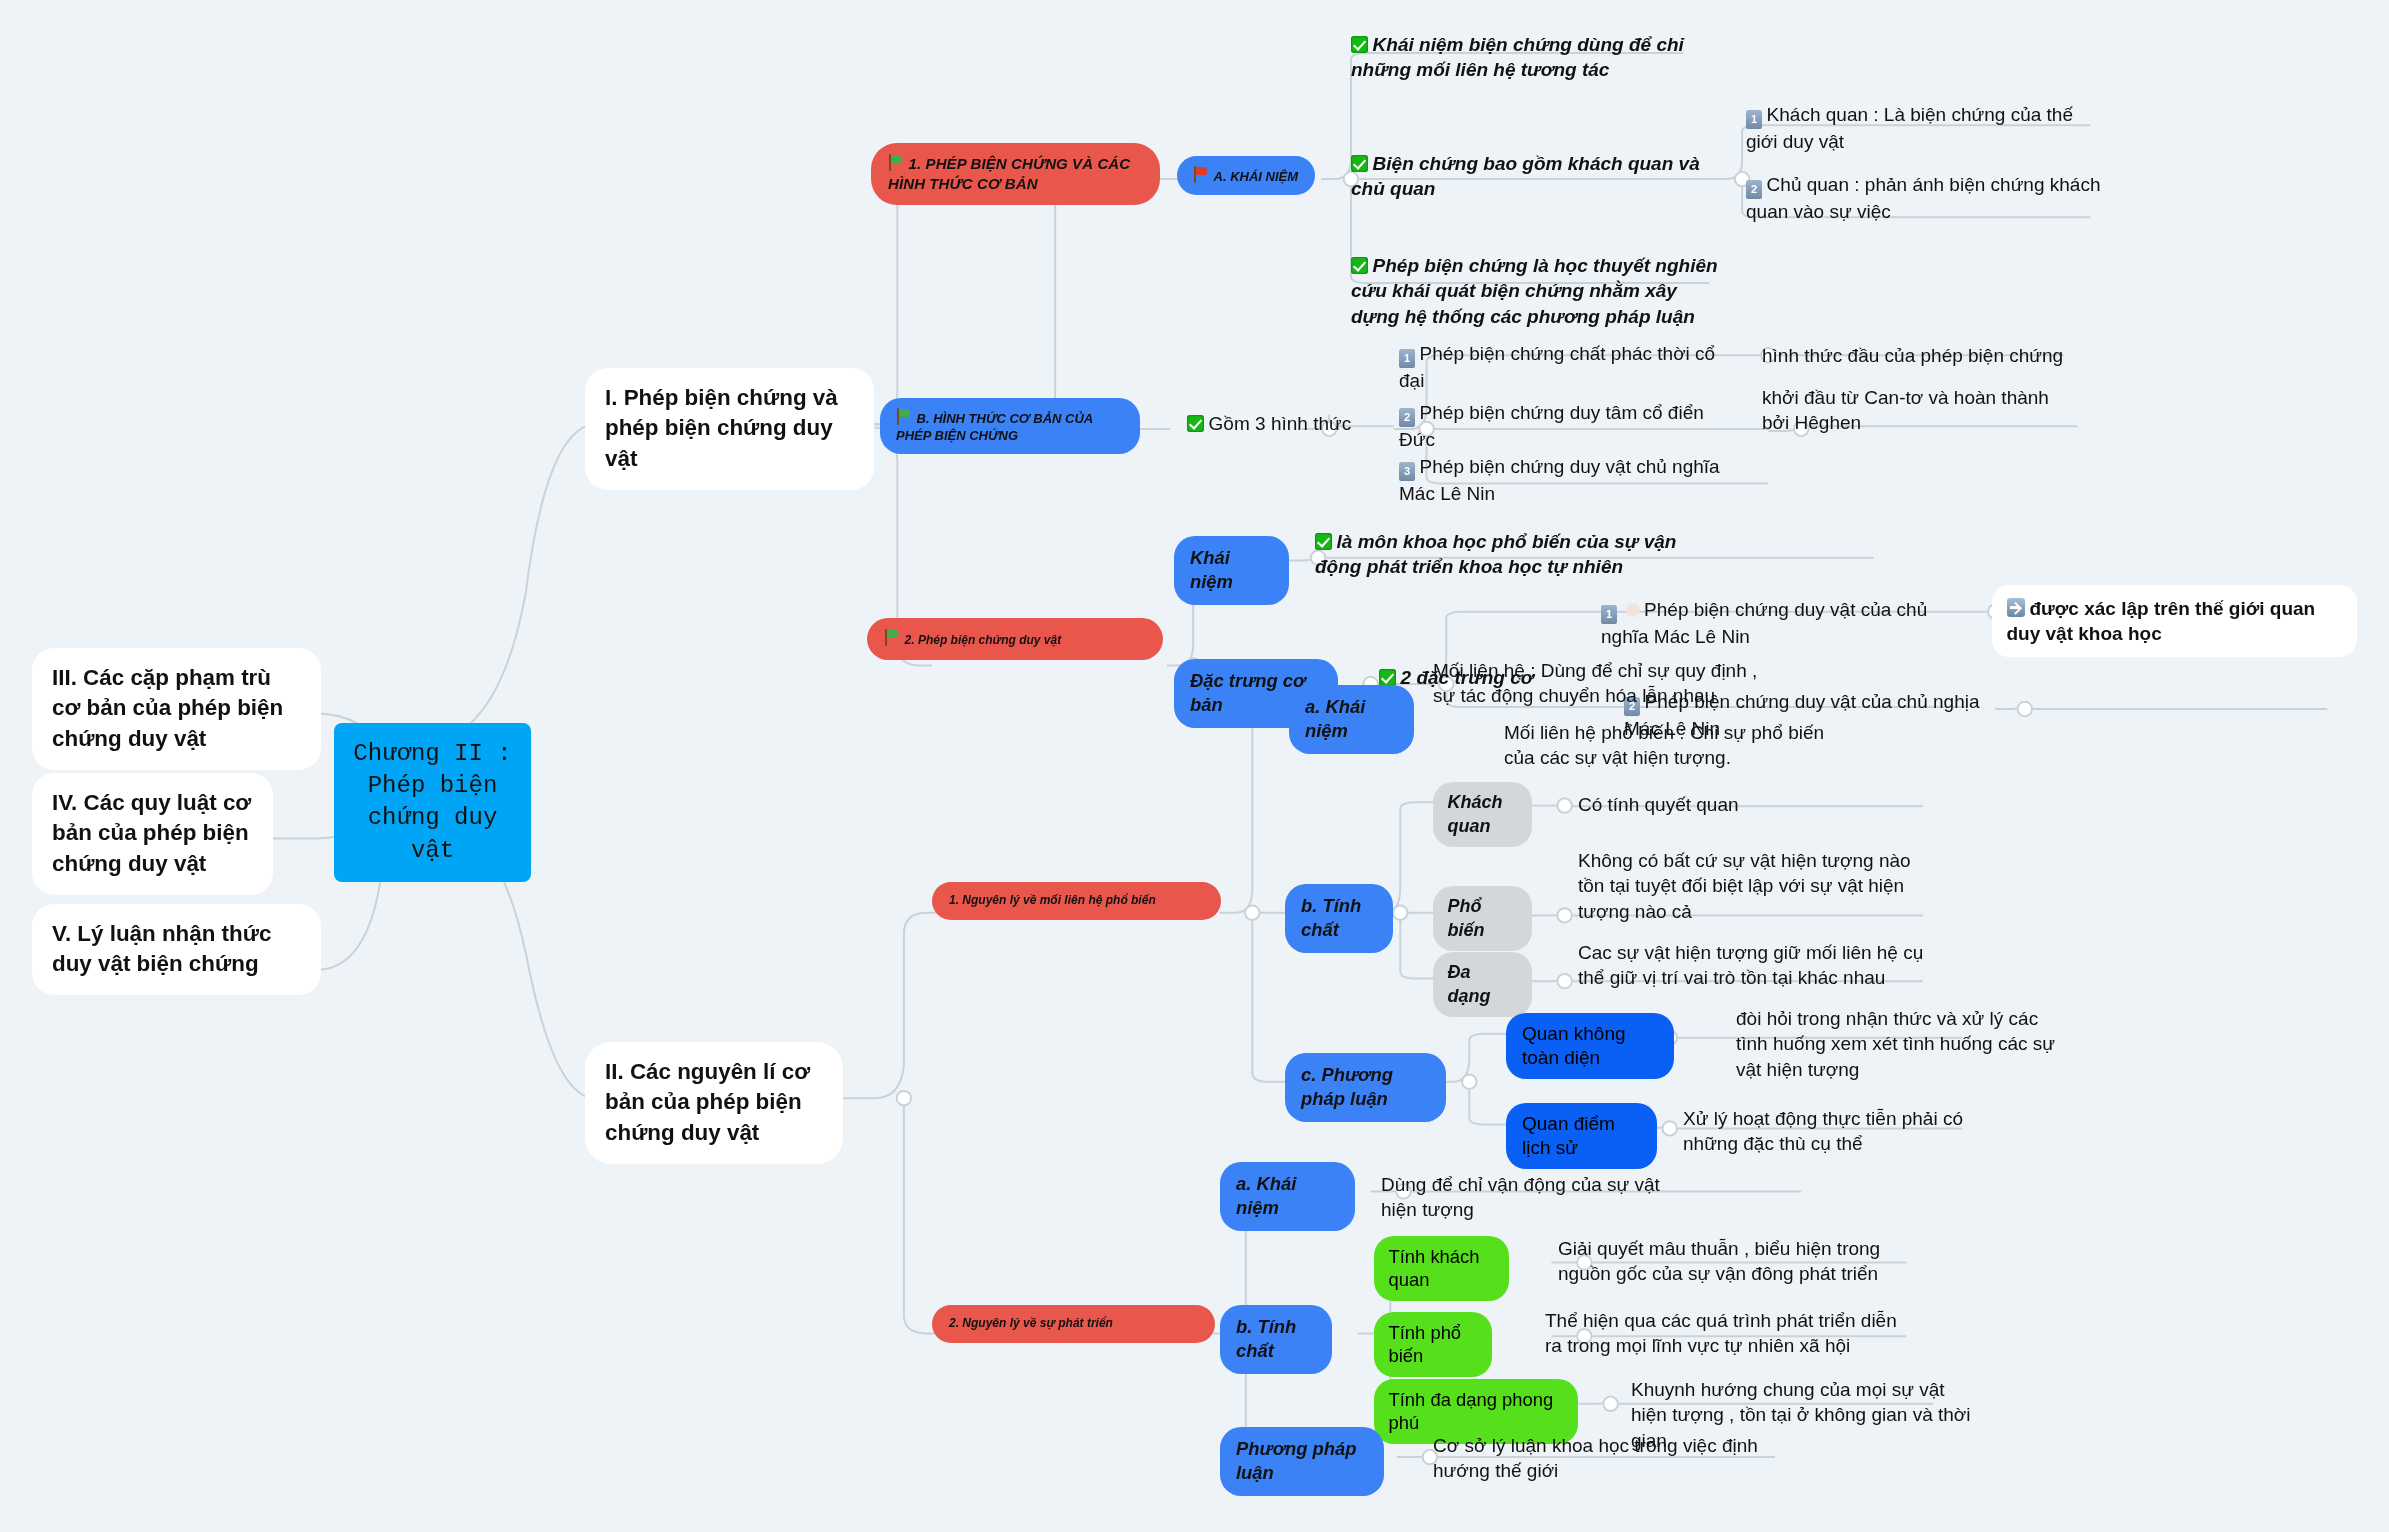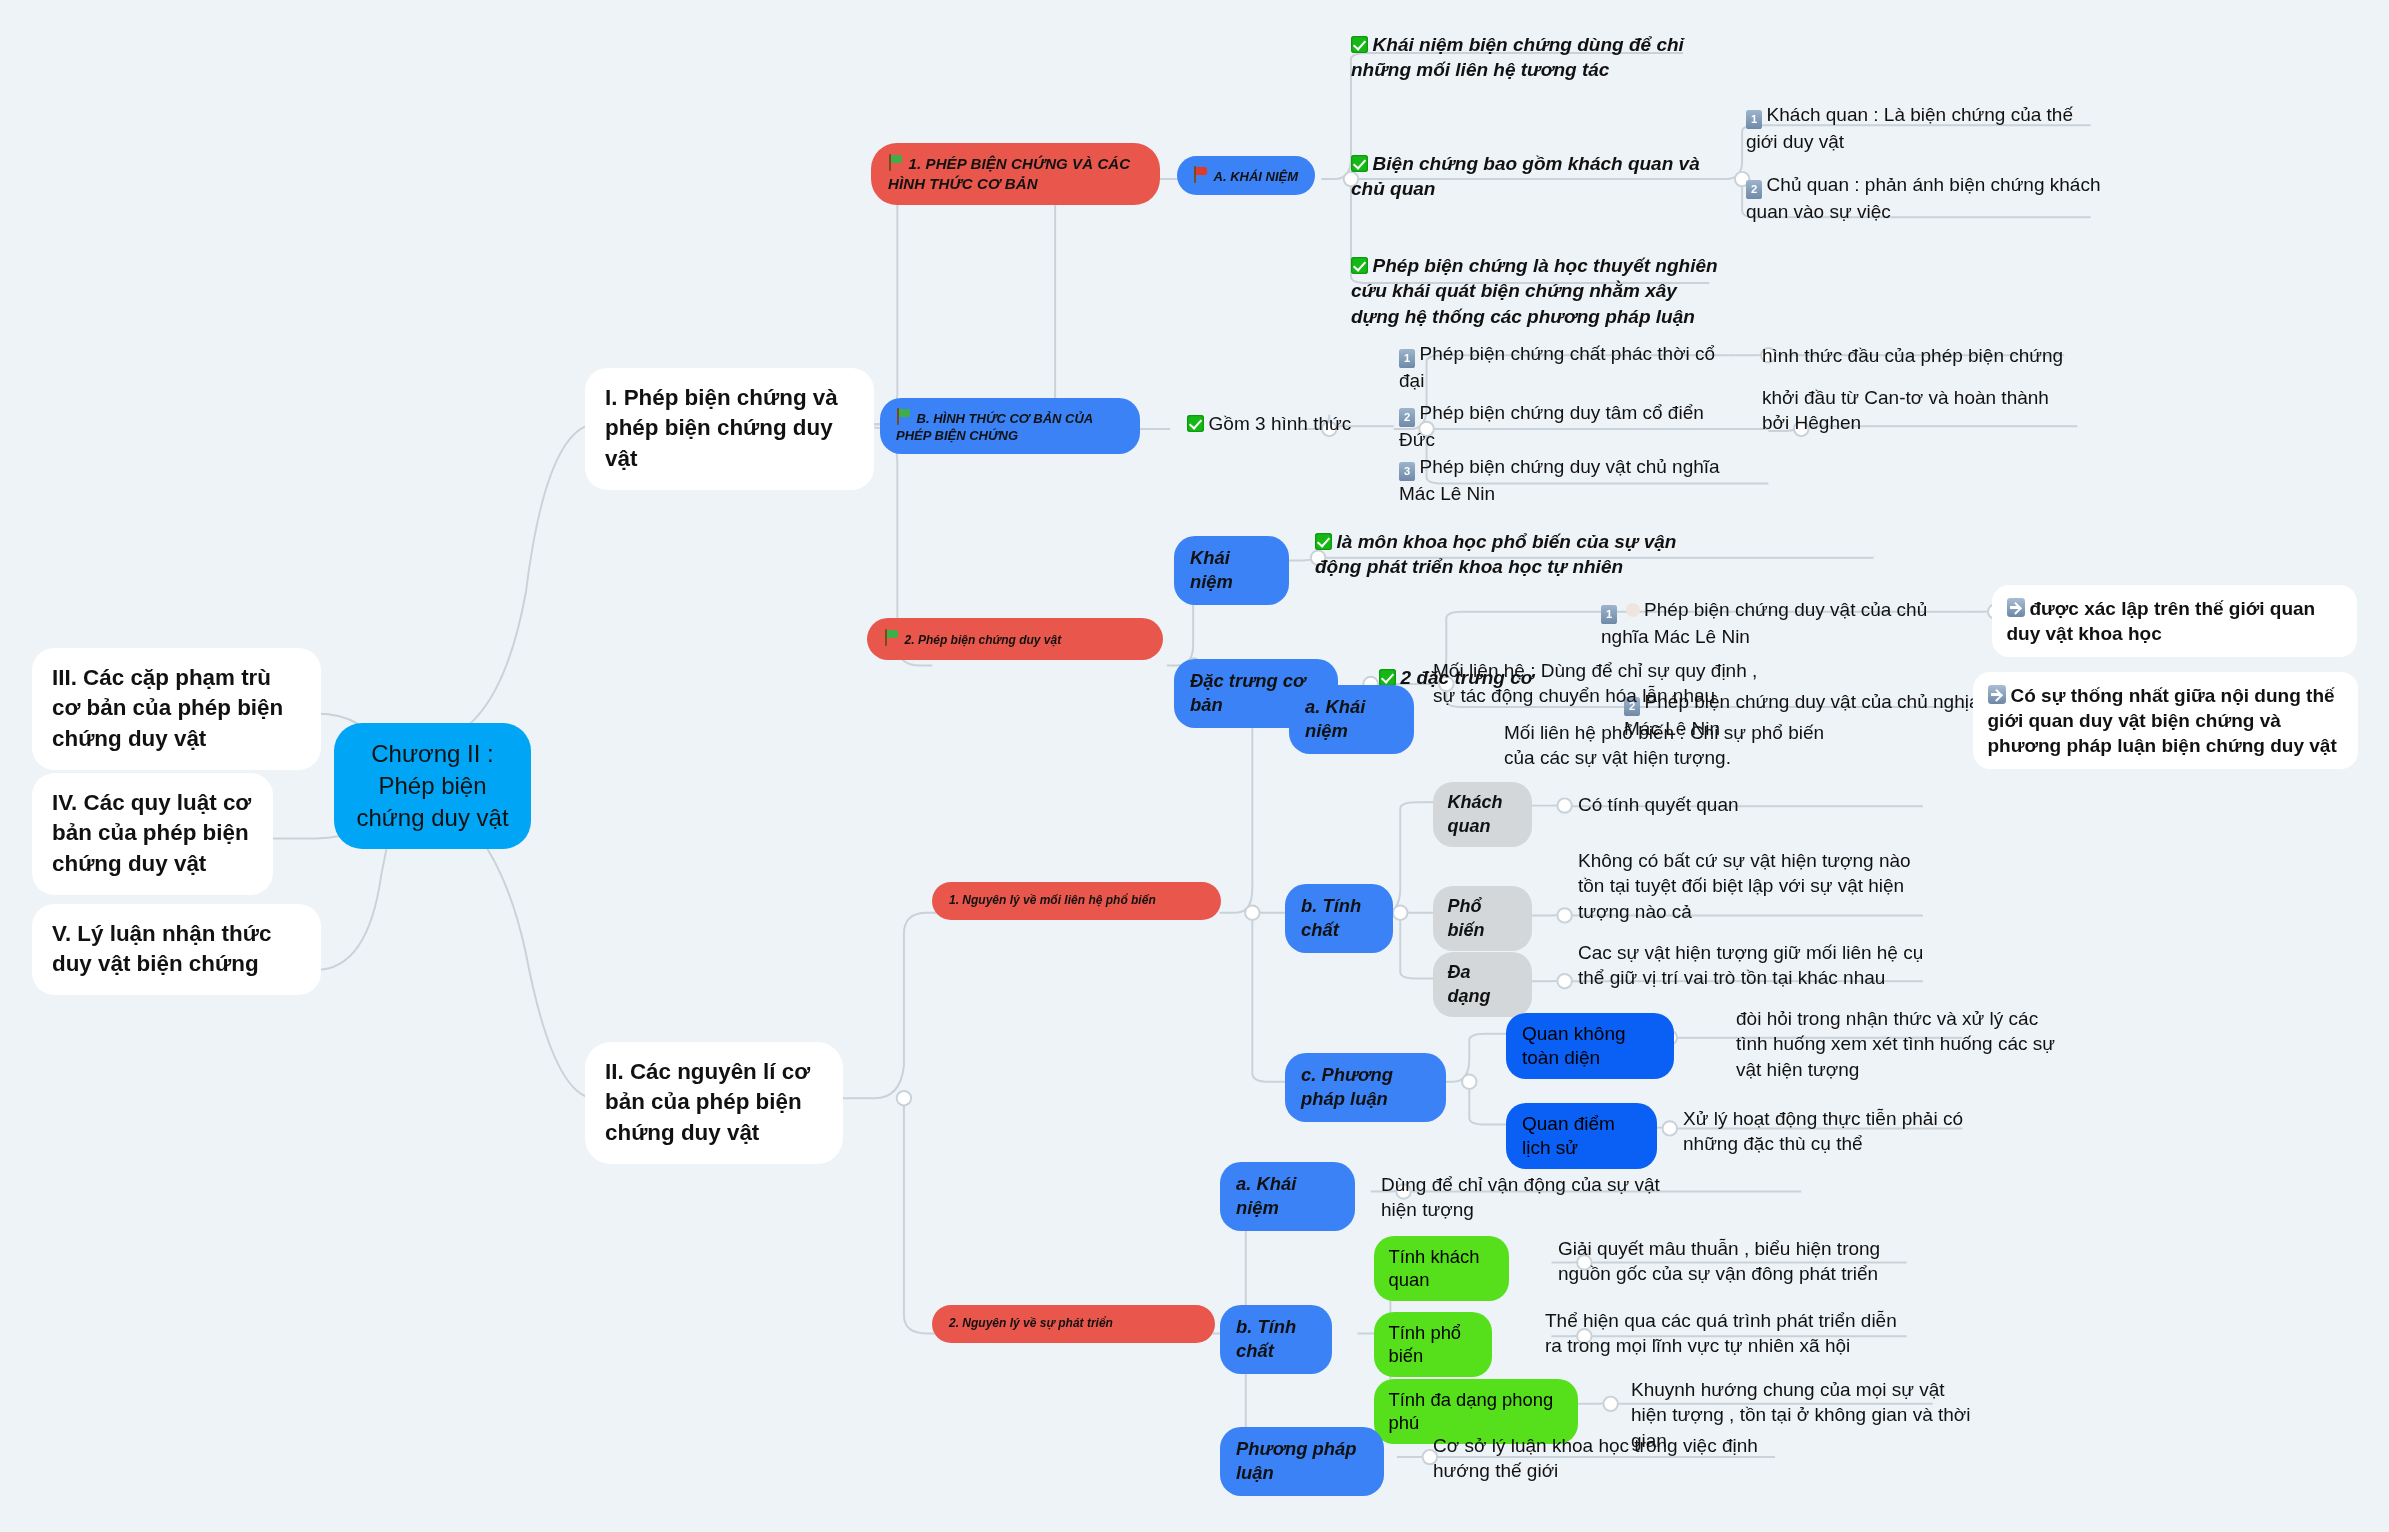--- a/index.html
+++ b/index.html
@@ -9,23 +9,23 @@
     font-family:"Liberation Sans", sans-serif;
     overflow:hidden;
     position:relative;
   }
   #canvas{position:absolute;inset:0;}
   svg.links{position:absolute;left:0;top:0;width:2389px;height:1533px;pointer-events:none;}
   .node{position:absolute;box-sizing:border-box;}
 
   
   .root{
-    background:#00a6f5;border-radius:28px;color:#111;
+    background:#00a6f5;border-radius:8px;color:#111;
     font-size:24px;line-height:1.35;text-align:center;
-    padding:14.5px 17px;font-weight:400;
+    padding:14.5px 17px;font-weight:400;font-family:Liberation Mono, monospace;
   }
   .white-card{
     background:#fff;border-radius:22.4px;color:#111;
     font-size:22.4px;line-height:1.38;padding:14.5px 20px;
     font-weight:bold;
   }
   .red-pill{
     background:#e9574c;border-radius:26px;color:#111;
     font-size:12px;line-height:1.32;padding:11.2px 17px;
     font-style:italic;font-weight:bold;
@@ -286,23 +286,20 @@
 <div class="node plain reg" style="left:1601px;top:597px;width:368px;">
   <span class="ic ic-num">1</span><span class="dot"></span><span>Phép biện chứng duy vật của chủ nghĩa Mác Lê Nin</span>
 </div>
 <div class="node plain reg" style="left:1624px;top:689px;width:368px;">
   <span class="ic ic-num">2</span><span>Phép biện chứng duy vật của chủ nghịa Mác Lê Nin</span>
 </div>
 
 <div class="node wcard" style="left:1992px;top:585px;width:365px;">
   <span class="ic ic-arrow"></span><span>được xác lập trên thế giới quan duy vật khoa học</span>
 </div>
-<div class="node wcard" style="left:1973px;top:672px;width:385px;">
-  <span class="ic ic-arrow"></span><span>Có sự thống nhất giữa nội dung thế giới quan duy vật biện chứng và phương pháp luận biện chứng duy vật</span>
-</div>
 
 <div class="node white-card" style="left:585px;top:1042px;width:258px;border-radius:26px;">II. Các nguyên lí cơ bản của phép biện chứng duy vật</div>
 
 <div class="node red-pill" style="left:932px;top:882px;width:289px;">1. Nguyên lý về mối liên hệ phổ biến</div>
 
 <div class="node yellow-pill" style="left:1289px;top:685px;width:125px;">a. Khái niệm</div>
 <div class="node plain reg" style="left:1433px;top:658px;width:342px;">Mối liên hệ : Dùng để chỉ sự quy định , sự tác động chuyển hóa lẫn nhau</div>
 <div class="node plain reg" style="left:1504px;top:720px;width:342px;">Mối liên hệ phổ biến : Chỉ sự phổ biến của các sự vật hiện tượng.</div>
 
 <div class="node yellow-pill" style="left:1285px;top:884px;width:108px;">b. Tính chất</div>

